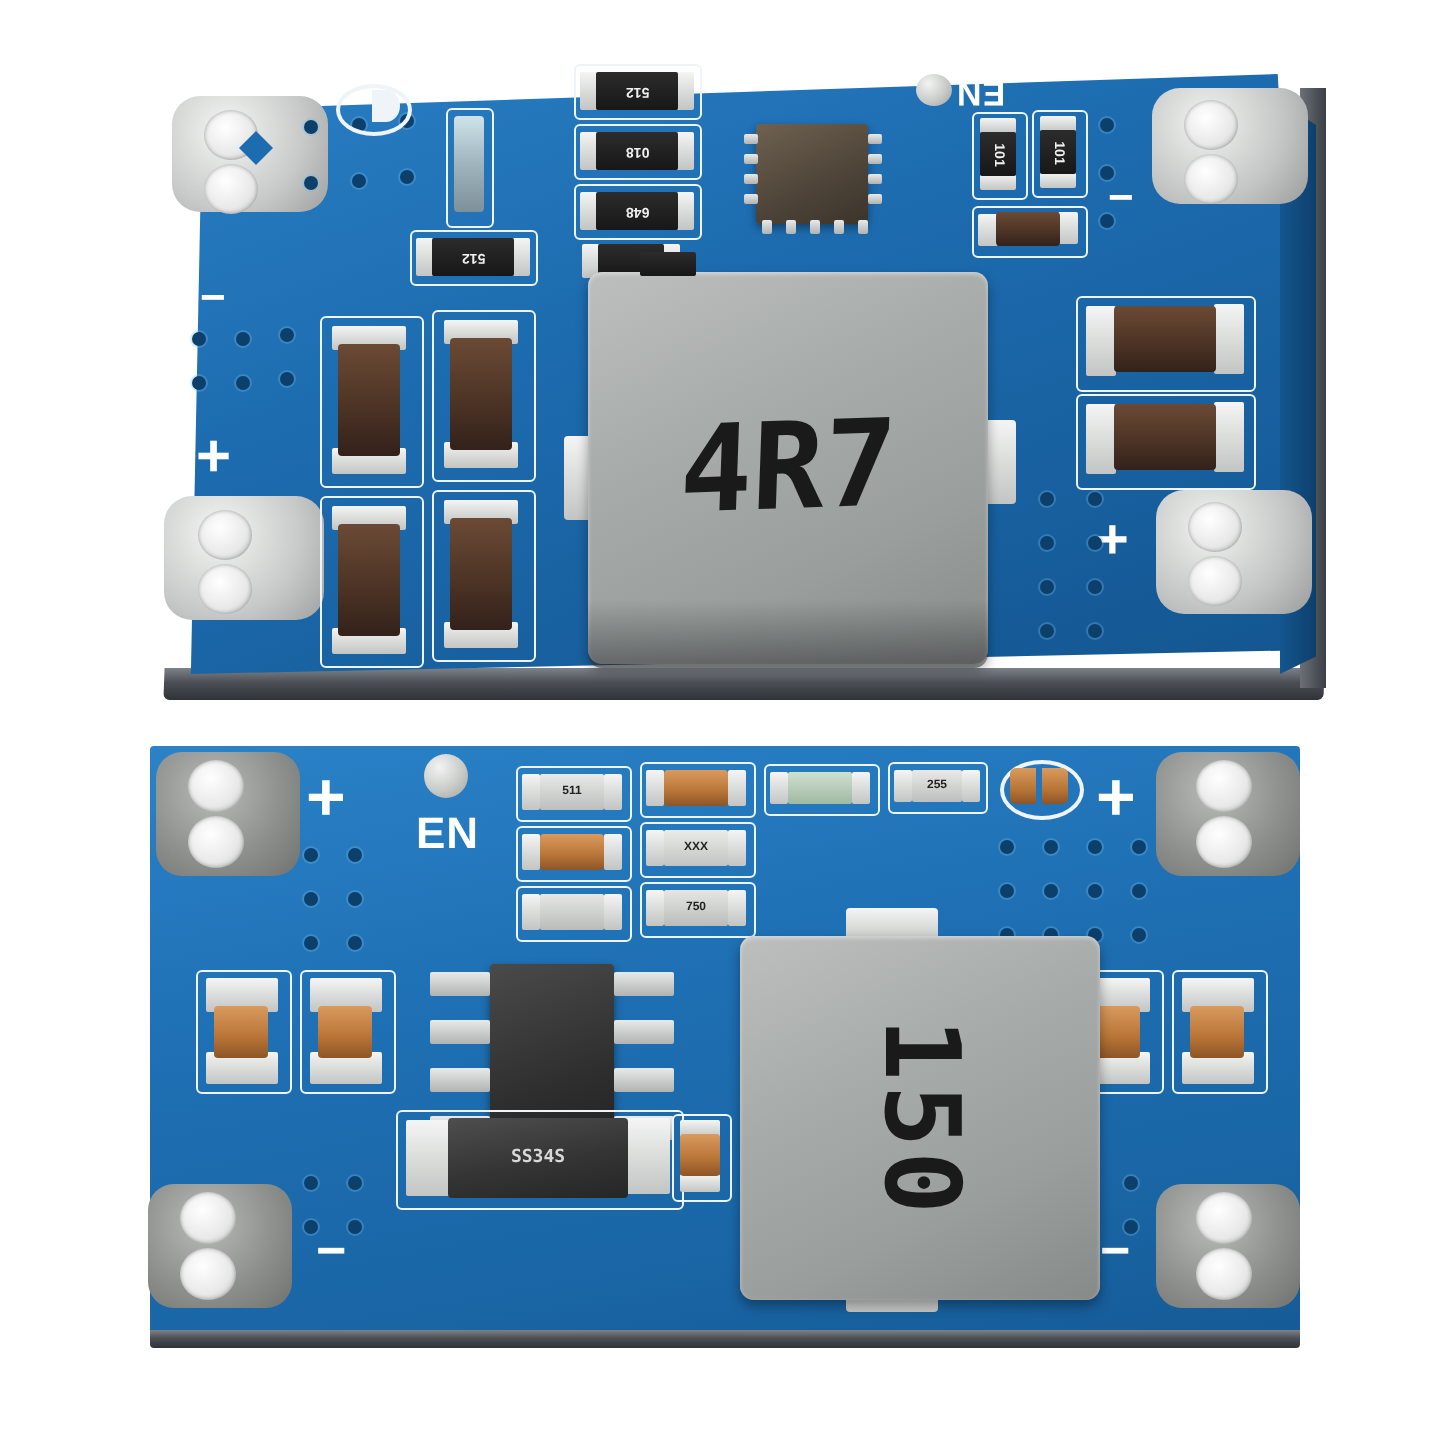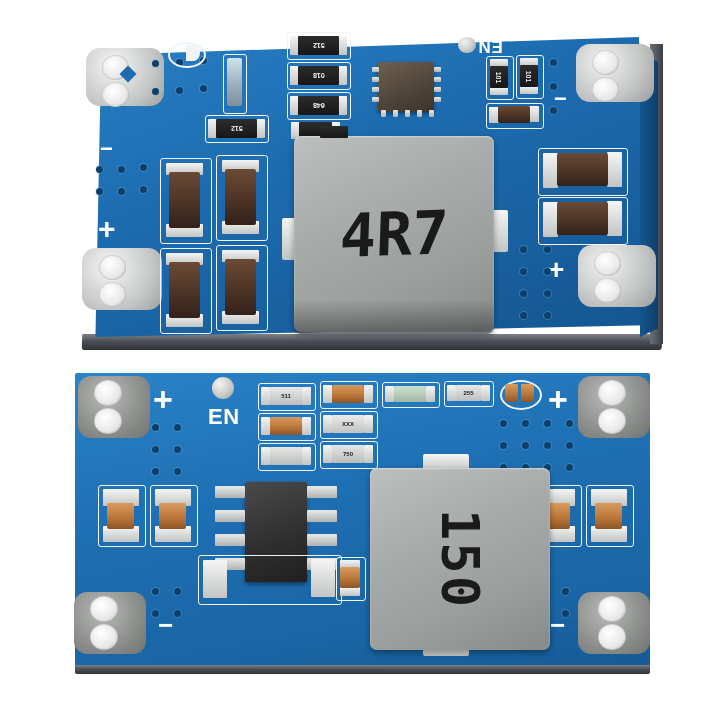--- a/index.html
+++ b/index.html
@@ -398,20 +398,23 @@
     <div style="position:absolute;left:307px;top:126px;">
       <div class="leg" style="left:0;top:0;width:30px;height:12px;"></div>
       <div class="leg" style="left:0;top:24px;width:30px;height:12px;"></div>
       <div class="leg" style="left:0;top:48px;width:30px;height:12px;"></div>
       <div class="leg" style="left:0;top:72px;width:30px;height:12px;"></div>
     </div>
 
     <div class="silk" style="left:198px;top:195px;width:142px;height:48px;"></div>
     <div class="term" style="left:203px;top:200px;width:24px;height:38px;"></div>
     <div class="term" style="left:311px;top:199px;width:24px;height:38px;"></div>
+    <div class="diode" style="left:224px;top:199px;width:90px;height:40px;">
+      <span>SS34S</span>
+    </div>
 
     <div class="silk" style="left:336px;top:197px;width:28px;height:42px;"></div>
     <div class="term" style="left:340px;top:200px;width:20px;height:9px;"></div>
     <div class="term" style="left:340px;top:227px;width:20px;height:9px;"></div>
     <div class="capTan" style="left:340px;top:207px;width:20px;height:21px;"></div>
 
     <div class="silk" style="left:98px;top:125px;width:46px;height:60px;"></div>
     <div class="term" style="left:103px;top:129px;width:36px;height:17px;"></div>
     <div class="term" style="left:103px;top:166px;width:36px;height:16px;"></div>
     <div class="capTan" style="left:107px;top:143px;width:27px;height:26px;"></div>

